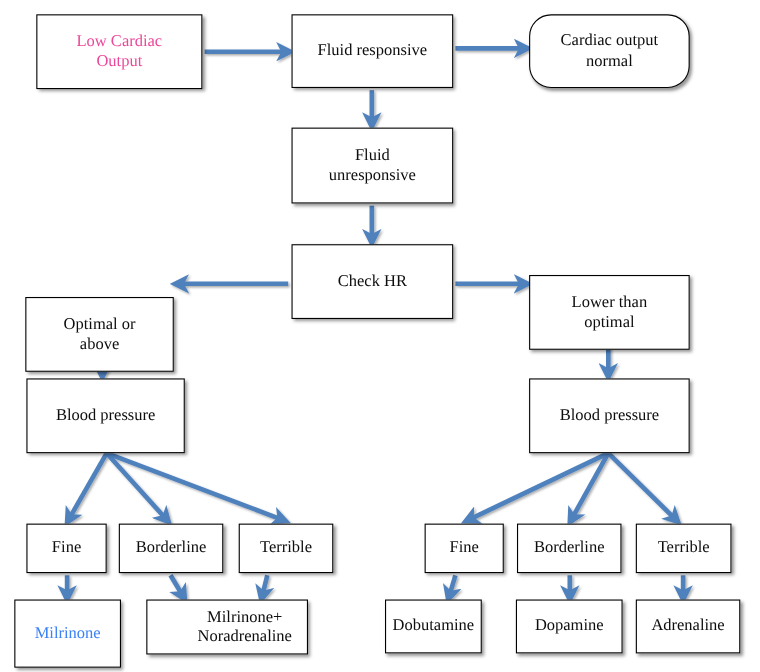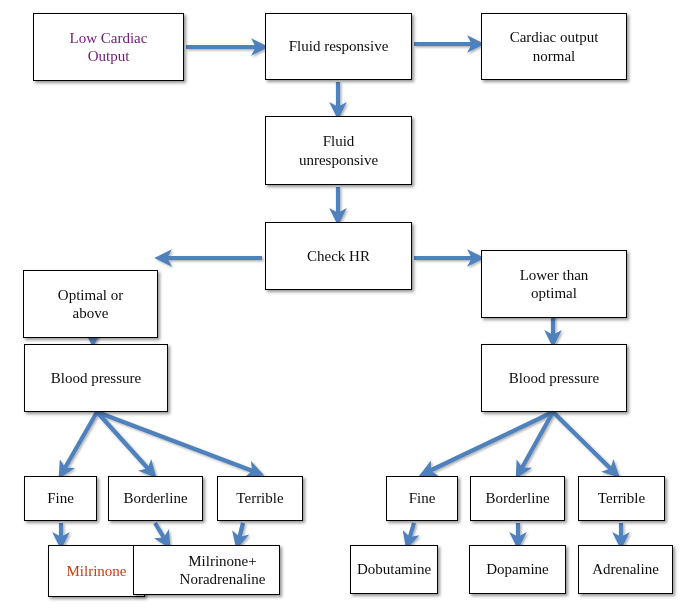--- a/index.html
+++ b/index.html
@@ -78,28 +78,28 @@
         <line x1="243" y1="523" x2="238" y2="543" stroke="#4f81bd" stroke-width="4.2" marker-end="url(#arrowhead)"></line>
         <line x1="553" y1="412" x2="425" y2="473" stroke="#4f81bd" stroke-width="4.2" marker-end="url(#arrowhead)"></line>
         <line x1="553" y1="412" x2="519" y2="473" stroke="#4f81bd" stroke-width="4.2" marker-end="url(#arrowhead)"></line>
         <line x1="553" y1="412" x2="615" y2="473" stroke="#4f81bd" stroke-width="4.2" marker-end="url(#arrowhead)"></line>
         <line x1="414" y1="523" x2="408" y2="543" stroke="#4f81bd" stroke-width="4.2" marker-end="url(#arrowhead)"></line>
         <line x1="518" y1="523" x2="518" y2="543" stroke="#4f81bd" stroke-width="4.2" marker-end="url(#arrowhead)"></line>
         <line x1="621" y1="523" x2="621" y2="543" stroke="#4f81bd" stroke-width="4.2" marker-end="url(#arrowhead)"></line>
       </g>
   </svg>
   <div id="node-layer">
-      <div class="node" style="left: 33px; top: 13px; width: 151px; height: 68px; background: rgb(255, 255, 255); border-color: rgb(0, 0, 0); color: #701a75;">
+      <div class="node" style="left: 33px; top: 13px; width: 151px; height: 68px; background: rgb(255, 255, 255); border-color: rgb(0, 0, 0); color: #ec4899;">
         <span class="node-label">Low Cardiac
 Output</span>
       </div>
       <div class="node" style="left: 265px; top: 13px; width: 147px; height: 67px; background: rgb(255, 255, 255); border-color: rgb(0, 0, 0); color: rgb(13, 13, 13); justify-content: center;">
         <span class="node-label">Fluid responsive</span>
       </div>
-      <div class="node" style="left: 481px; top: 13px; width: 146px; height: 67px; background: rgb(255, 255, 255); border-color: rgb(0, 0, 0); color: rgb(13, 13, 13);">
+      <div class="node" style="left: 481px; top: 13px; width: 146px; height: 67px; background: rgb(255, 255, 255); border-color: rgb(0, 0, 0); color: rgb(13, 13, 13); border-radius: 20px;">
         <span class="node-label">Cardiac output
 normal</span>
       </div>
       <div class="node" style="left: 265px; top: 116px; width: 147px; height: 69px; background: rgb(255, 255, 255); border-color: rgb(0, 0, 0); color: rgb(13, 13, 13);">
         <span class="node-label">Fluid
 unresponsive</span>
       </div>
       <div class="node" style="left: 23px; top: 222px; width: 135px; height: 68px; background: rgb(255, 255, 255); border-color: rgb(0, 0, 0); color: rgb(13, 13, 13); margin-top: 48px;">
         <span class="node-label">Optimal or
 above</span>
@@ -128,21 +128,21 @@
       </div>
       <div class="node" style="left: 386px; top: 476px; width: 72px; height: 45px; background: rgb(255, 255, 255); border-color: rgb(0, 0, 0); color: rgb(13, 13, 13);">
         <span class="node-label">Fine</span>
       </div>
       <div class="node" style="left: 470px; top: 476px; width: 95px; height: 45px; background: rgb(255, 255, 255); border-color: rgb(0, 0, 0); color: rgb(13, 13, 13);">
         <span class="node-label">Borderline</span>
       </div>
       <div class="node" style="left: 578px; top: 476px; width: 87px; height: 45px; background: rgb(255, 255, 255); border-color: rgb(0, 0, 0); color: rgb(13, 13, 13);">
         <span class="node-label">Terrible</span>
       </div>
-      <div class="node" style="left: 13px; top: 545px; width: 97px; height: 52px; background: rgb(255, 255, 255); border-color: rgb(0, 0, 0); color: #c2410c; margin-left: 35px;">
+      <div class="node" style="left: 13px; top: 545px; width: 97px; height: 62px; background: rgb(255, 255, 255); border-color: rgb(0, 0, 0); color: #3b82f6;">
         <span class="node-label">Milrinone</span>
       </div>
       <div class="node" style="left: 133px; top: 545px; width: 147px; height: 50px; background: rgb(255, 255, 255); border-color: rgb(0, 0, 0); color: rgb(13, 13, 13); padding-left: 35px;">
         <span class="node-label">Milrinone+
 Noradrenaline</span>
       </div>
       <div class="node" style="left: 350px; top: 545px; width: 88px; height: 49px; background: rgb(255, 255, 255); border-color: rgb(0, 0, 0); color: rgb(13, 13, 13);">
         <span class="node-label">Dobutamine</span>
       </div>
       <div class="node" style="left: 469px; top: 545px; width: 97px; height: 49px; background: rgb(255, 255, 255); border-color: rgb(0, 0, 0); color: rgb(13, 13, 13);">

